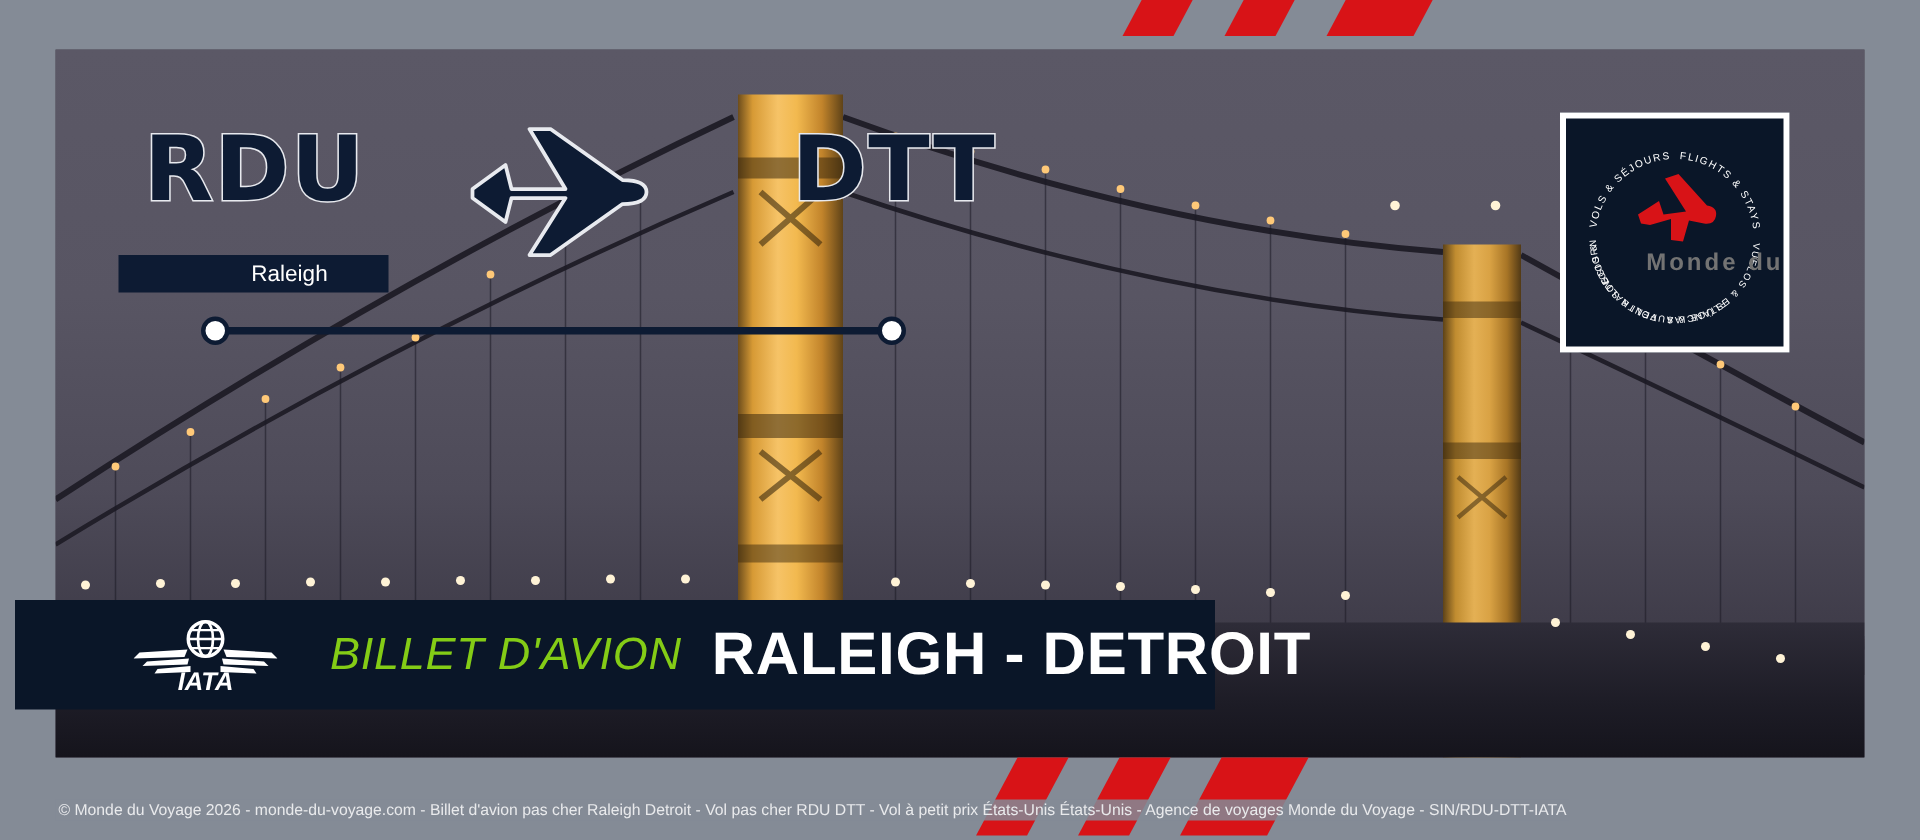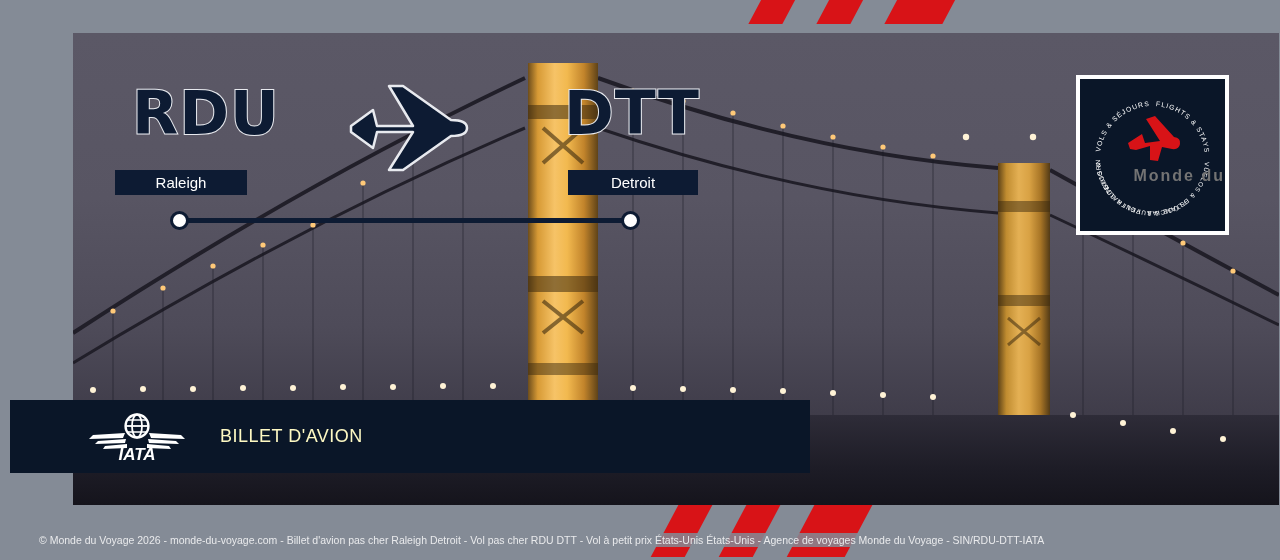--- a/index.html
+++ b/index.html
@@ -23,21 +23,20 @@
   .stripes-bottom{top:505px;left:640px;width:260px;height:55px;}
   .stripes-bottom .b1{left:30px;}
   .stripes-bottom .b2{left:98px;}
   .stripes-bottom .b3{left:166px;width:58px;}
 
   
   .photo{
     position:absolute;left:37px;top:33px;width:1206px;height:472px;
     overflow:hidden;
     background:#4a4753;
-    margin-left:36px;
   }
   
   .sky{position:absolute;inset:0;
     background:linear-gradient(180deg,#5b5866 0%,#585563 35%,#4e4b59 62%,#3a3744 88%,#2a2833 100%);}
   
   .water{position:absolute;left:0;bottom:0;width:100%;height:90px;
     background:linear-gradient(180deg,#2e2c38 0%,#1d1c26 60%,#15141c 100%);}
 
   
   .tower{position:absolute;background:linear-gradient(90deg,#7d5a22 0%,#e9a33c 18%,#f7c461 42%,#e0激9a33 55%,#c5862c 78%,#6e4e1d 100%);}
@@ -64,21 +63,21 @@
   .code-from{left:96px;top:83px;}
   .code-to{left:548px;top:83px;}
 
   .plane-icon{position:absolute;left:305px;top:74px;width:130px;height:100px;}
 
   .citybox{
     position:absolute;height:25px;background:#0d1b33;
     color:#fff;font-size:15px;display:flex;align-items:center;
     justify-content:center;
   }
-  .city-from{left:79px;top:170px;width:132px;}
+  .city-from{left:79px;top:170px;width:132px;padding-left:48px;}
   .city-to{left:532px;top:170px;width:130px;}
 
   .routeline{position:absolute;left:144px;top:218px;width:452px;height:5px;
     background:#0d1b33;}
   .dot{position:absolute;width:19px;height:19px;border-radius:50%;
     background:#ffffff;border:3px solid #0d1b33;box-sizing:border-box;top:211px;}
   .dot-a{left:134px;}
   .dot-b{left:585px;}
 
   
@@ -90,22 +89,22 @@
   .logo-text1{position:absolute;left:0;right:0;top:88px;text-align:right;
     color:#737373;font-size:16px;letter-spacing:2px;font-weight:bold;}
   .logo-text2{position:absolute;left:0;right:0;top:104px;text-align:center;
     color:#6d95d0;font-size:21px;letter-spacing:3px;font-weight:bold;}
 
   
   .banner{position:absolute;left:10px;top:400px;width:800px;height:73px;
     background:#0a1628;display:flex;align-items:center;}
   .iata{width:110px;margin-left:72px;flex:0 0 auto;text-align:center;color:#fca5a5;}
   .iata svg{display:block;margin:0 auto;}
-  .banner-label{color:#fef9c3;font-size:18px;letter-spacing:.5px;
-    margin-left:28px;white-space:nowrap;font-family:"Liberation Sans",sans-serif;}
+  .banner-label{color:#84cc16;font-size:30px;letter-spacing:.5px;
+    margin-left:28px;white-space:nowrap;font-family:"Liberation Sans",sans-serif;font-style:italic;}
   .banner-route{color:#ffffff;font-size:40px;font-weight:bold;margin-left:20px;
     white-space:nowrap;letter-spacing:.5px;}
 
   
   .footer{position:absolute;left:37px;top:531px;width:1206px;height:16px;
     display:flex;align-items:flex-end;}
   .footer span{color:#e9eaec;font-size:10.5px;white-space:nowrap;
     background:rgba(132,139,150,.85);padding:1px 2px;}
 </style>
 </head>
@@ -226,21 +225,20 @@
   <div style="position:absolute;left:0;top:0;width:100%;height:100%;">
     <div class="code code-from" style="left:59px;top:50px;">RDU</div>
 
     <svg class="plane-icon" viewBox="0 0 130 100" style="left:268px;top:41px;">
       <path d="M10,52 L32,36 L36,52 L72,52 L48,12 L62,12 L110,46 Q126,46 126,54 Q126,62 110,62 L62,96 L48,96 L72,58 L36,58 L32,74 L10,58 Z" fill="#0d1b33" stroke="#e8eaef" stroke-width="2.5" stroke-linejoin="round"></path>
     </svg>
 
     <div class="code code-to" style="left:491px;top:50px;">DTT</div>
 
     <div class="citybox city-from" style="left:42px;top:137px;">Raleigh</div>
-    <div class="citybox city-to" style="left:495px;top:137px;">Detroit</div>
 
     <div class="routeline" style="left:107px;top:185px;"></div>
     <div class="dot dot-a" style="left:97px;top:178px;"></div>
     <div class="dot dot-b" style="left:548px;top:178px;"></div>
   </div>
 
   <div class="logo-frame" style="left:1003px;top:42px;">
     <svg class="logo-inner" viewBox="0 0 153 160">
       <defs>
         <path id="ringTop" d="M 21,84 A 55,55 0 0 1 132,84"></path>
@@ -289,20 +287,21 @@
         <path d="M38,31 L16,33 L14,36 L38,35 Z"></path>
 
         <path d="M60,20 L92,22 L96,26 L62,25 Z"></path>
         <path d="M59,26 L87,28 L90,31 L60,30 Z"></path>
         <path d="M58,31 L80,33 L82,36 L58,35 Z"></path>
       </g>
       <text x="48" y="47" text-anchor="middle" font-size="17" font-weight="bold" font-family="Liberation Sans, sans-serif" fill="#ffffff" font-style="italic">IATA</text>
     </svg>
   </div>
   <div class="banner-label">BILLET D'AVION</div>
+  <div class="banner-route">RALEIGH - DETROIT</div>
 </div>
 
 <div class="stripes stripes-bottom">
   <div class="bar b1"></div>
     <div class="bar b2"></div>
     <div class="bar b3"></div>
 </div>
 
 <div class="footer">
   <span>© Monde du Voyage 2026 - monde-du-voyage.com - Billet d'avion pas cher Raleigh Detroit - Vol pas cher RDU DTT - Vol à petit prix États-Unis États-Unis - Agence de voyages Monde du Voyage - SIN/RDU-DTT-IATA</span>

